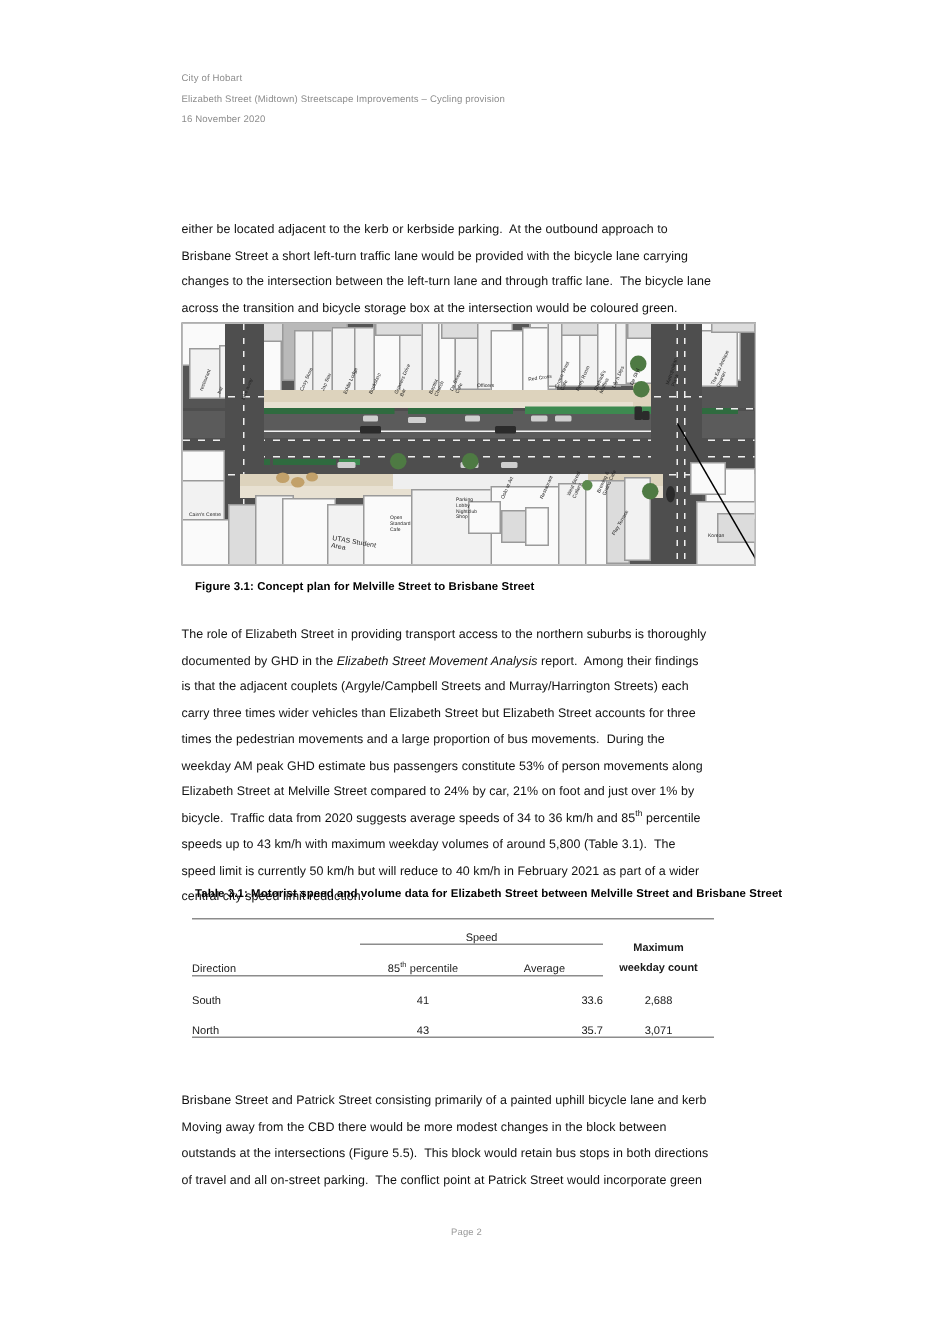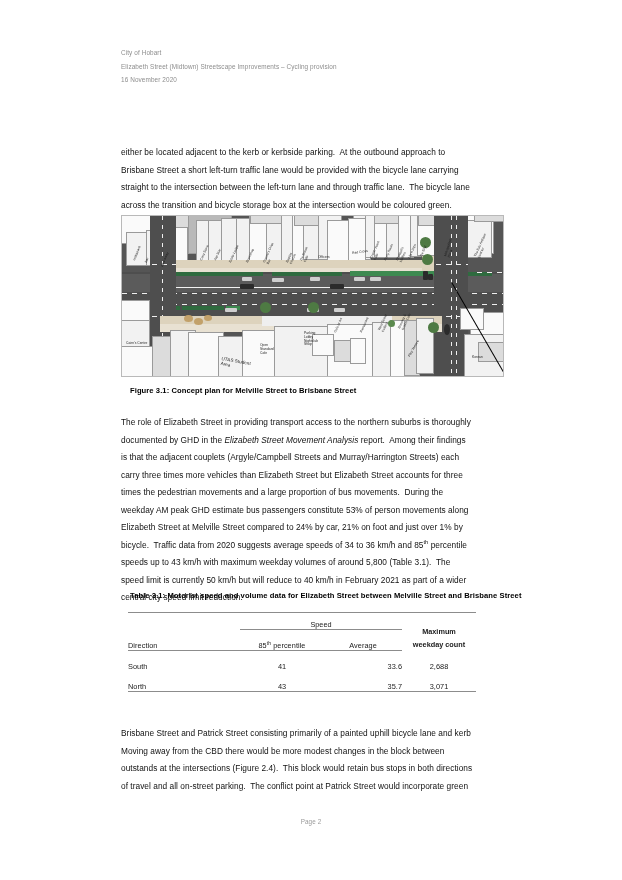--- a/index.html
+++ b/index.html
@@ -234,21 +234,21 @@
 
   <div class="doc-header">
     <div>City of Hobart</div>
     <div>Elizabeth Street (Midtown) Streetscape Improvements – Cycling provision</div>
     <div>16 November 2020</div>
   </div>
 
   <div class="body-block" id="para-intro">
     <div class="ln">either be located adjacent to the kerb or kerbside parking.  At the outbound approach to</div>
     <div class="ln">Brisbane Street a short left-turn traffic lane would be provided with the bicycle lane carrying</div>
-    <div class="ln">straight to the intersection between the left-turn lane and through traffic lane.  The bicycle lane</div>
+    <div class="ln">changes to the intersection between the left-turn lane and through traffic lane.  The bicycle lane</div>
     <div class="ln">across the transition and bicycle storage box at the intersection would be coloured green.</div>
   </div>
 
   <div class="figure">
     <div class="map-canvas">
 
       <div class="blk light" style="left:-2px;  top:-2px;  width:40px;  height:30px;"></div>
       <div class="blk" style="left:4px;   top:16px;  width:22px;  height:34px;"></div>
       <div class="blk" style="left:24px;  top:14px;  width:18px;  height:36px;"></div>
       <div class="blk light" style="left:40px;  top:10px;  width:26px;  height:42px;"></div>
@@ -402,21 +402,21 @@
       <div class="maplabel" style="left:350px; top:140px;">Korean</div>
     </div>
   </div>
 
   <div class="caption" id="fig-caption">Figure 3.1: Concept plan for Melville Street to Brisbane Street</div>
 
   <div class="body-block" id="para-role">
     <div class="ln">The role of Elizabeth Street in providing transport access to the northern suburbs is thoroughly</div>
     <div class="ln"><span>documented by GHD in the </span><i>Elizabeth Street Movement Analysis</i><span> report.  Among their findings</span></div>
     <div class="ln">is that the adjacent couplets (Argyle/Campbell Streets and Murray/Harrington Streets) each</div>
-    <div class="ln">carry three times more vehicles than Elizabeth Street but Elizabeth Street accounts for three</div>
+    <div class="ln">carry three times wider vehicles than Elizabeth Street but Elizabeth Street accounts for three</div>
     <div class="ln">times the pedestrian movements and a large proportion of bus movements.  During the</div>
     <div class="ln">weekday AM peak GHD estimate bus passengers constitute 53% of person movements along</div>
     <div class="ln">Elizabeth Street at Melville Street compared to 24% by car, 21% on foot and just over 1% by</div>
     <div class="ln"><span>bicycle.  Traffic data from 2020 suggests average speeds of 34 to 36 km/h and 85</span><sup>th</sup><span> percentile</span></div>
     <div class="ln">speeds up to 43 km/h with maximum weekday volumes of around 5,800 (Table 3.1).  The</div>
     <div class="ln">speed limit is currently 50 km/h but will reduce to 40 km/h in February 2021 as part of a wider</div>
     <div class="ln">central city speed limit reduction.</div>
   </div>
 
   <div class="caption" id="tab-caption">Table 3.1: Motorist speed and volume data for Elizabeth Street between Melville Street and Brisbane Street</div>
@@ -451,21 +451,21 @@
           <td class="c-avg row-cell rule-bot">35.7</td>
           <td class="c-max row-cell rule-bot">3,071</td>
         </tr>
       </tbody>
     </table>
   </div>
 
   <div class="body-block" id="para-moving">
     <div class="ln">Brisbane Street and Patrick Street consisting primarily of a painted uphill bicycle lane and kerb</div>
     <div class="ln">Moving away from the CBD there would be more modest changes in the block between</div>
-    <div class="ln">outstands at the intersections (Figure 2.4).  This block would retain bus stops in both directions</div>
+    <div class="ln">outstands at the intersections (Figure 5.5).  This block would retain bus stops in both directions</div>
     <div class="ln">of travel and all on-street parking.  The conflict point at Patrick Street would incorporate green</div>
   </div>
 
   <div class="doc-footer">
     <span>Page 2</span>
   </div>
 
 </div>
 
 </body></html>

